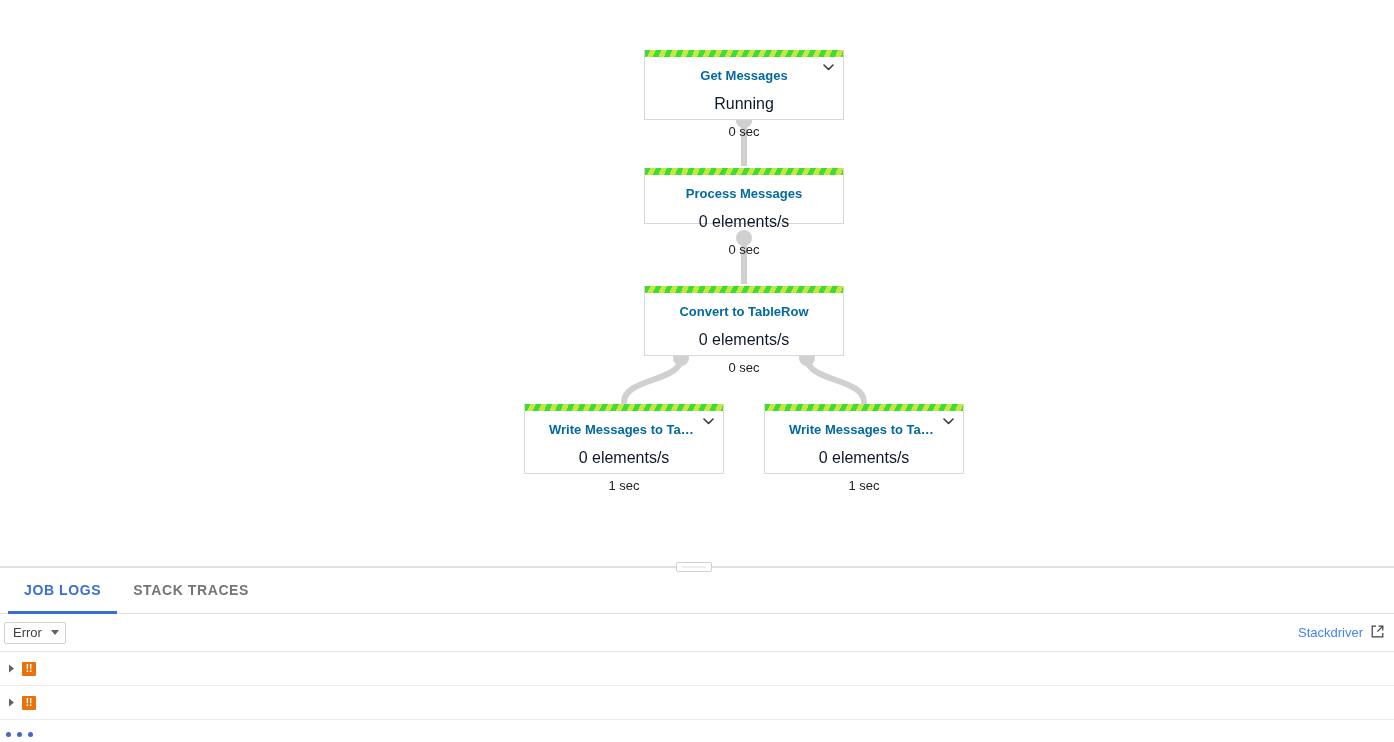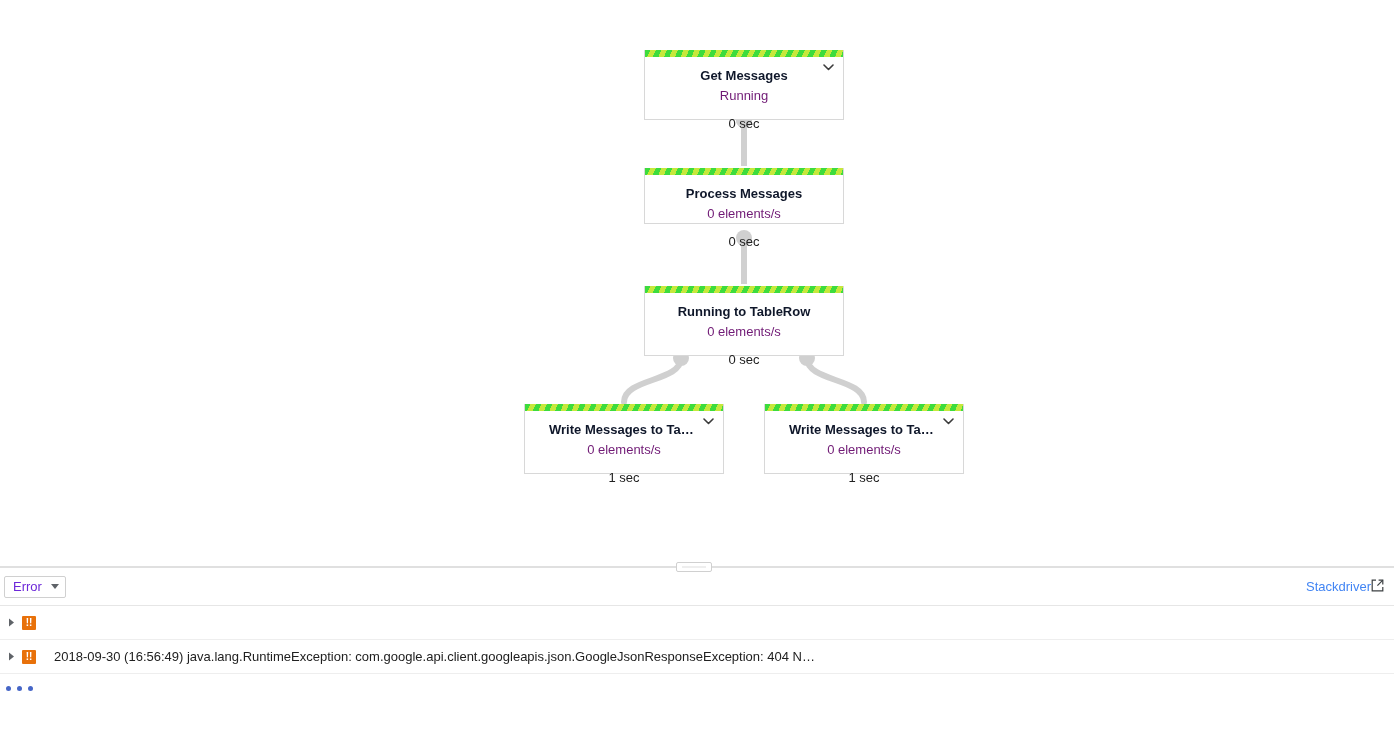--- a/index.html
+++ b/index.html
@@ -52,32 +52,32 @@
     );
   }
   .node-body {
     padding-top: 10px;
     padding-bottom: 9px;
     position: relative;
   }
   .node-title {
     font-weight: bold;
     font-size: 13px;
-    color: #0f172a;
+    color: #0369a1;
     line-height: 17px;
     white-space: nowrap;
     overflow: hidden;
     text-overflow: ellipsis;
     padding: 0 24px;
   }
   .node-sub {
-    font-size: 13px;
-    color: #701a75;
+    font-size: 16px;
+    color: #0f172a;
     line-height: 16px;
-    margin-top: 4px;
+    margin-top: 12px;
   }
   .node-time {
     font-size: 13px;
     color: #212121;
     line-height: 16px;
     margin-top: 12px;
   }
   .node-chevron {
     position: absolute;
     top: 3px;
@@ -163,36 +163,36 @@
   #severity-select {
     margin-left: 4px;
     height: 22px;
     border: 1px solid #d0d0d0;
     border-radius: 2px;
     background: #ffffff;
     display: flex;
     align-items: center;
     padding: 0 6px 0 8px;
     font-size: 13px;
-    color: #6d28d9;
+    color: #404040;
     cursor: pointer;
     box-sizing: border-box;
   }
   #severity-select .caret {
     margin-left: 9px;
     width: 0; height: 0;
     border-left: 4px solid transparent;
     border-right: 4px solid transparent;
     border-top: 5px solid #5f6368;
   }
   #stackdriver-link {
     margin-left: auto;
     display: flex;
     align-items: center;
-    gap: 0;
+    gap: 8px;
     color: #4285f4;
     font-size: 13px;
     cursor: pointer;
   }
 
   .log-row {
     height: 33px;
     display: flex;
     align-items: center;
     border-bottom: 1px solid #eeeeee;
@@ -297,21 +297,21 @@
     <div class="node-body">
       <div class="node-title">Process Messages</div>
       <div class="node-sub">0 elements/s</div>
       <div class="node-time">0 sec</div>
     </div>
   </div>
 
   <div class="graph-node" style="left:644px; top:286px; width:200px; height:70px;">
     <div class="node-stripe"></div>
     <div class="node-body">
-      <div class="node-title">Running to TableRow</div>
+      <div class="node-title">Convert to TableRow</div>
       <div class="node-sub">0 elements/s</div>
       <div class="node-time">0 sec</div>
     </div>
   </div>
 
   <div class="graph-node" style="left:524px; top:404px; width:200px; height:70px;">
     <div class="node-stripe"></div>
     <div class="node-body">
       <div class="node-title">Write Messages to Tabl…</div>
       <div class="node-sub">0 elements/s</div>
@@ -338,20 +338,24 @@
     </div>
   </div>
 
 </div>
 
 <div id="panel-divider"></div>
 <div id="resize-handle"></div>
 
 <div id="bottom-panel">
 
+  <div id="tab-bar">
+    <div class="tab active">Job Logs</div>
+    <div class="tab">Stack Traces</div>
+  </div>
 
   <div id="filter-bar">
     <div id="severity-select">
       <span>Error</span>
       <span class="caret"></span>
     </div>
     <div id="stackdriver-link">
       <span>Stackdriver</span>
       <span>
         <svg width="13" height="13" viewBox="0 0 13 13">
@@ -376,21 +380,20 @@
 
   <div class="log-row">
     <span class="log-expand">
       <svg width="7" height="9" viewBox="0 0 7 9">
           <path d="M1 0.5 L6 4.5 L1 8.5 Z" fill="#5f6368"></path>
         </svg>
     </span>
     <span class="log-sev">
       <span>!!</span>
     </span>
-    <span class="log-text">2018-09-30 (16:56:49) java.lang.RuntimeException: com.google.api.client.googleapis.json.GoogleJsonResponseException: 404 N…</span>
   </div>
 
   <div id="log-loading">
     <i></i>
     <i></i>
     <i></i>
   </div>
 
 </div>
 

